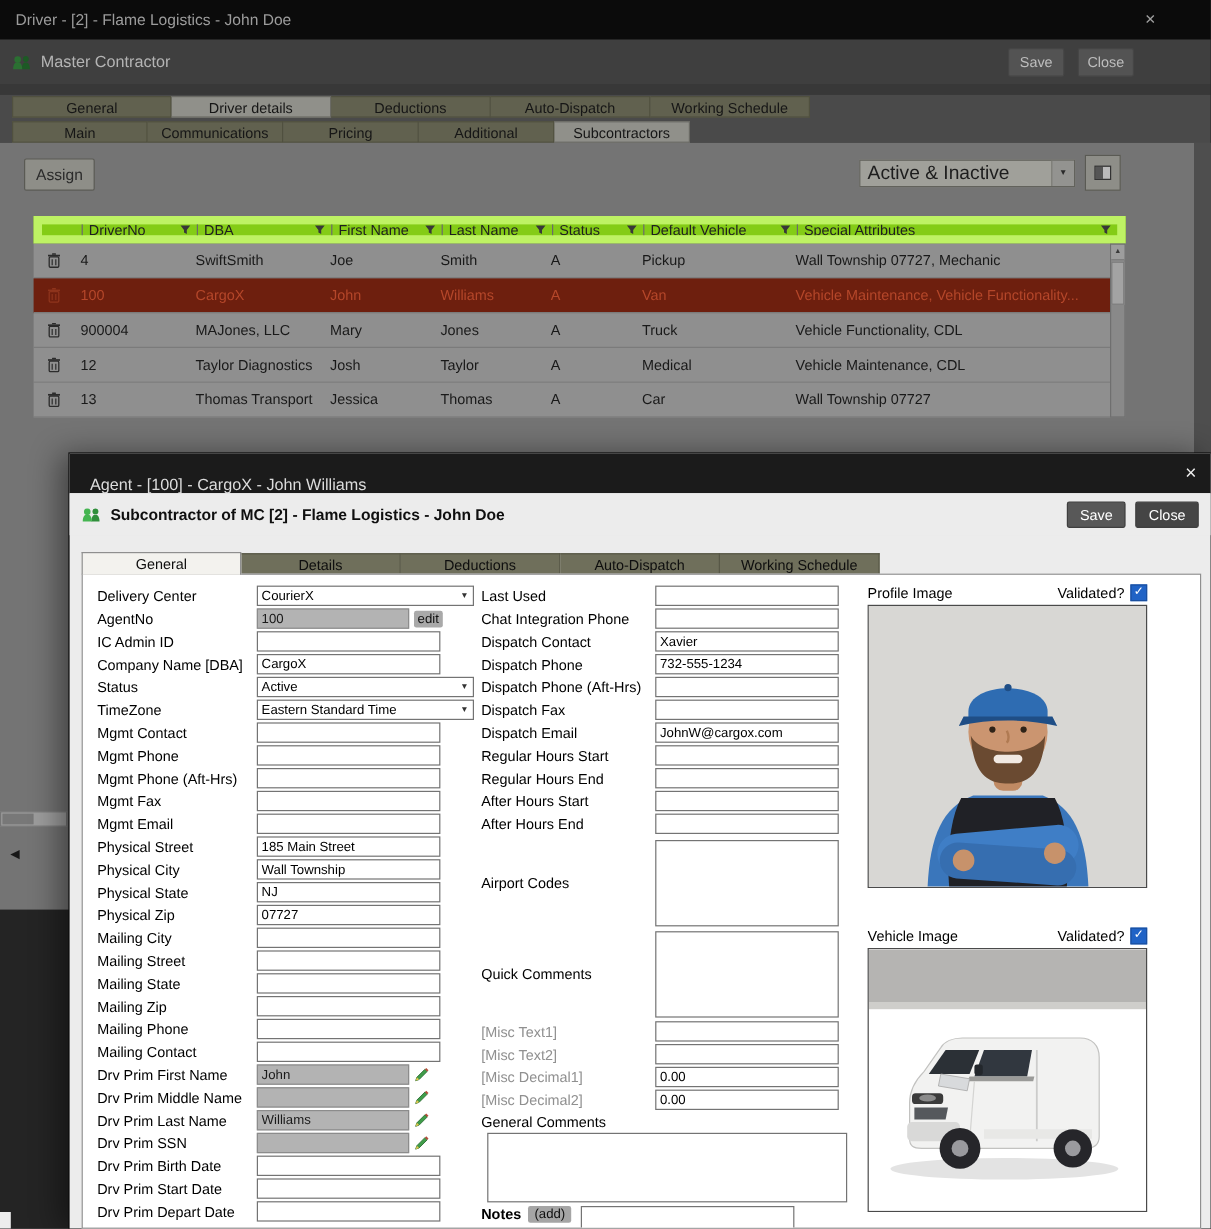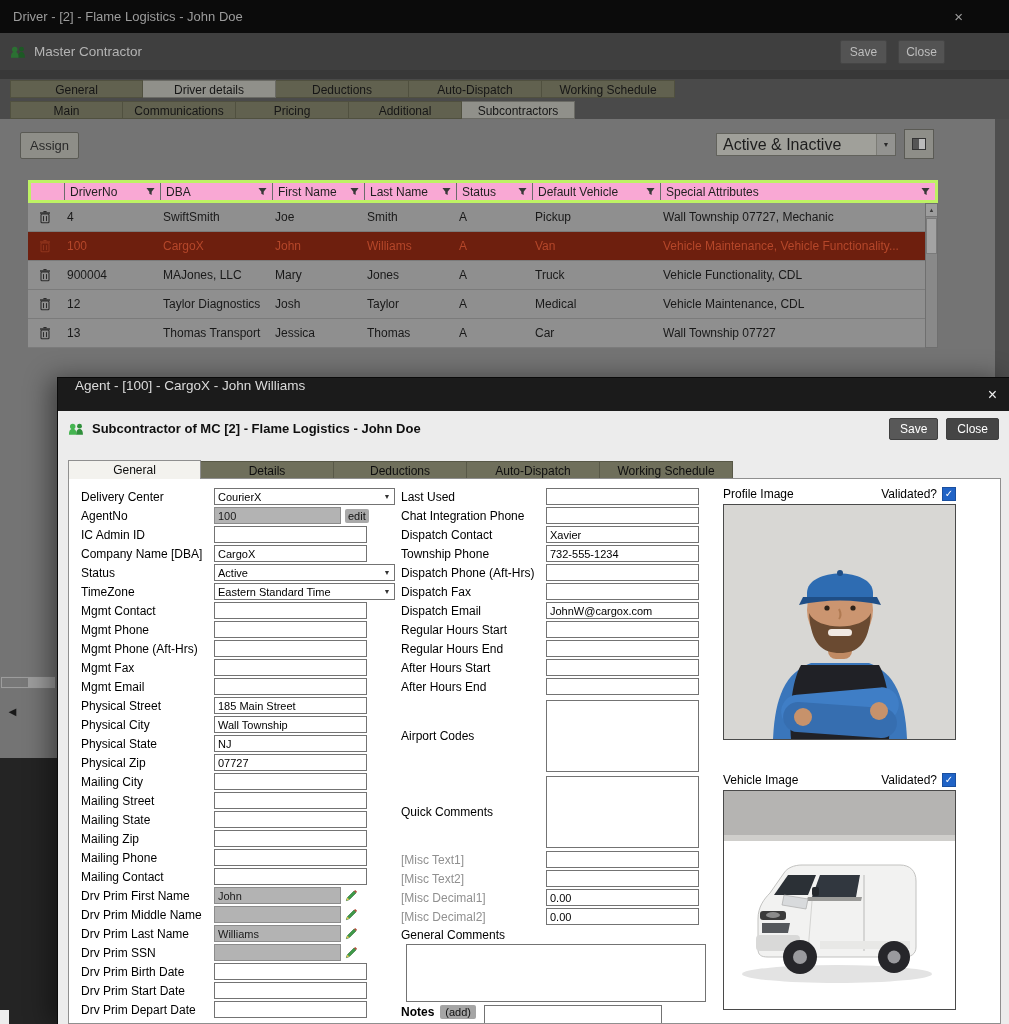--- a/index.html
+++ b/index.html
@@ -34,21 +34,21 @@
   .bg-content{position:absolute;left:0;top:119px;width:1009px;height:905px;background:#747474}
   .right-strip{position:absolute;right:0;top:0;width:14px;height:100%;background:#4e4e4e}
   .assign-btn{position:absolute;left:20px;top:13px;width:59px;height:27px;background:#8e8e88;border:1px solid #5a5a54;color:#2a2a2a;font-size:13px;border-radius:2px}
   .filter-select{position:absolute;left:716px;top:14px;width:180px;height:23px;background:#a0a09a;border:1px solid #62625c;display:flex;align-items:center}
   .filter-select .v{flex:1;font-size:16px;color:#1d1d1d;padding-left:6px;white-space:nowrap}
   .filter-select .arrbox{width:19px;height:21px;display:flex;align-items:center;justify-content:center;font-size:7px;color:#2a2a2a;border-left:1px solid #7c7c76;background:#939390}
   .layout-btn{position:absolute;left:904px;top:10px;width:30px;height:30px;background:#8e8e88;border:1px solid #5a5a54;display:flex;align-items:center;justify-content:center}
   .layout-ic{width:14px;height:12px;border:1px solid #333;background:linear-gradient(to right,#555 0 6px,#bbb 6px)}
 
   .grid{position:absolute;left:28px;top:61px;width:910px}
-  .grid-header{display:flex;height:23px;background:#f9a8d4;border:3px solid #bef264}
+  .grid-header{display:flex;height:23px;background:#84cc16;border:7px solid #bef264}
   .gh-cell{display:flex;align-items:center;padding:0 5px;font-size:12px;color:#1f1f1f;border-right:1px solid #6b6b6b;overflow:hidden;white-space:nowrap}
   .grid-header > div:nth-of-type(1){width:34px;padding:0}
   .grid-header > div:nth-of-type(2){width:96px}
   .grid-header > div:nth-of-type(3){width:112px}
   .grid-header > div:nth-of-type(4){width:92px}
   .grid-header > div:nth-of-type(5){width:92px}
   .grid-header > div:nth-of-type(6){width:76px}
   .grid-header > div:nth-of-type(7){width:128px}
   .grid-header > div:nth-of-type(8){flex:1;border-right:none}
   .funnel{margin-left:auto;display:inline-flex;padding-left:4px}
@@ -68,21 +68,21 @@
   .gs-thumb{width:11px;height:36px;background:#a3a3a3;border:1px solid #7a7a7a;margin-top:1px}
 
   .sliver-scroll{position:absolute;left:0;top:676px;width:56px;height:13px;background:#9d9d9d;border:1px solid #767676}
   .sliver-thumb{width:26px;height:9px;margin:1px;background:#787878}
   .sliver-icon{position:absolute;left:6px;top:704px;font-size:13px;color:#181818}
   .bg-darkpatch{position:absolute;left:0;top:758px;width:58px;height:266px;background:#242424}
   .white-sliver{position:absolute;left:0;top:1010px;width:9px;height:14px;background:#ededed}
 
   
   .modal{position:absolute;left:58px;top:378px;width:951px;height:646px;background:#ececec;box-shadow:0 0 0 1px #0a0a0a,-8px 0 24px rgba(0,0,0,.45)}
-  .m-titlebar{position:absolute;left:0;top:0;width:100%;height:33px;background:#1b1b1b;display:flex;align-items:flex-start}
+  .m-titlebar{position:absolute;left:0;top:0;width:100%;height:33px;background:#1b1b1b;display:flex;align-items:flex-end}
   .m-title{color:#dcdcdc;font-size:13.5px;padding-left:17px;white-space:nowrap}
   .m-x{position:absolute;right:12px;color:#f0f0f0;font-size:16px;line-height:33px}
   .m-header{position:absolute;left:0;top:33px;width:100%;height:35px;display:flex;align-items:center;padding:0 10px;background:#ececec}
   .m-header-title{font-size:13px;font-weight:bold;color:#0f0f0f;white-space:nowrap}
   .btn-m{height:22px;border:1px solid #3f3f3f;border-radius:2px;color:#fff;font-size:12px;padding:0 10px}
   .btn-m.save{background:#585858;margin-right:8px}
   .btn-m.closeb{background:#454545}
   .mtabs{left:10px;top:82px;height:19px}
   .mtab{width:133px;background:#6f6f5b;border:1px solid #585847;height:18px;line-height:18px;text-align:center;font-size:12px;color:#0e0e0e;overflow:hidden;white-space:nowrap}
   .mtab + .mtab{border-left:none}
@@ -729,21 +729,21 @@
             </div>
 
             <div class="frow">
               <div class="flabel">Dispatch Contact</div>
               <div class="fctl">
                 <input class="tinput" value="Xavier" style="">
               </div>
             </div>
 
             <div class="frow">
-              <div class="flabel">Township Phone</div>
+              <div class="flabel">Dispatch Phone</div>
               <div class="fctl">
                 <input class="tinput" value="732-555-1234" style="">
               </div>
             </div>
 
             <div class="frow">
               <div class="flabel">Dispatch Phone (Aft-Hrs)</div>
               <div class="fctl">
                 <input class="tinput" value="" style="">
               </div>

